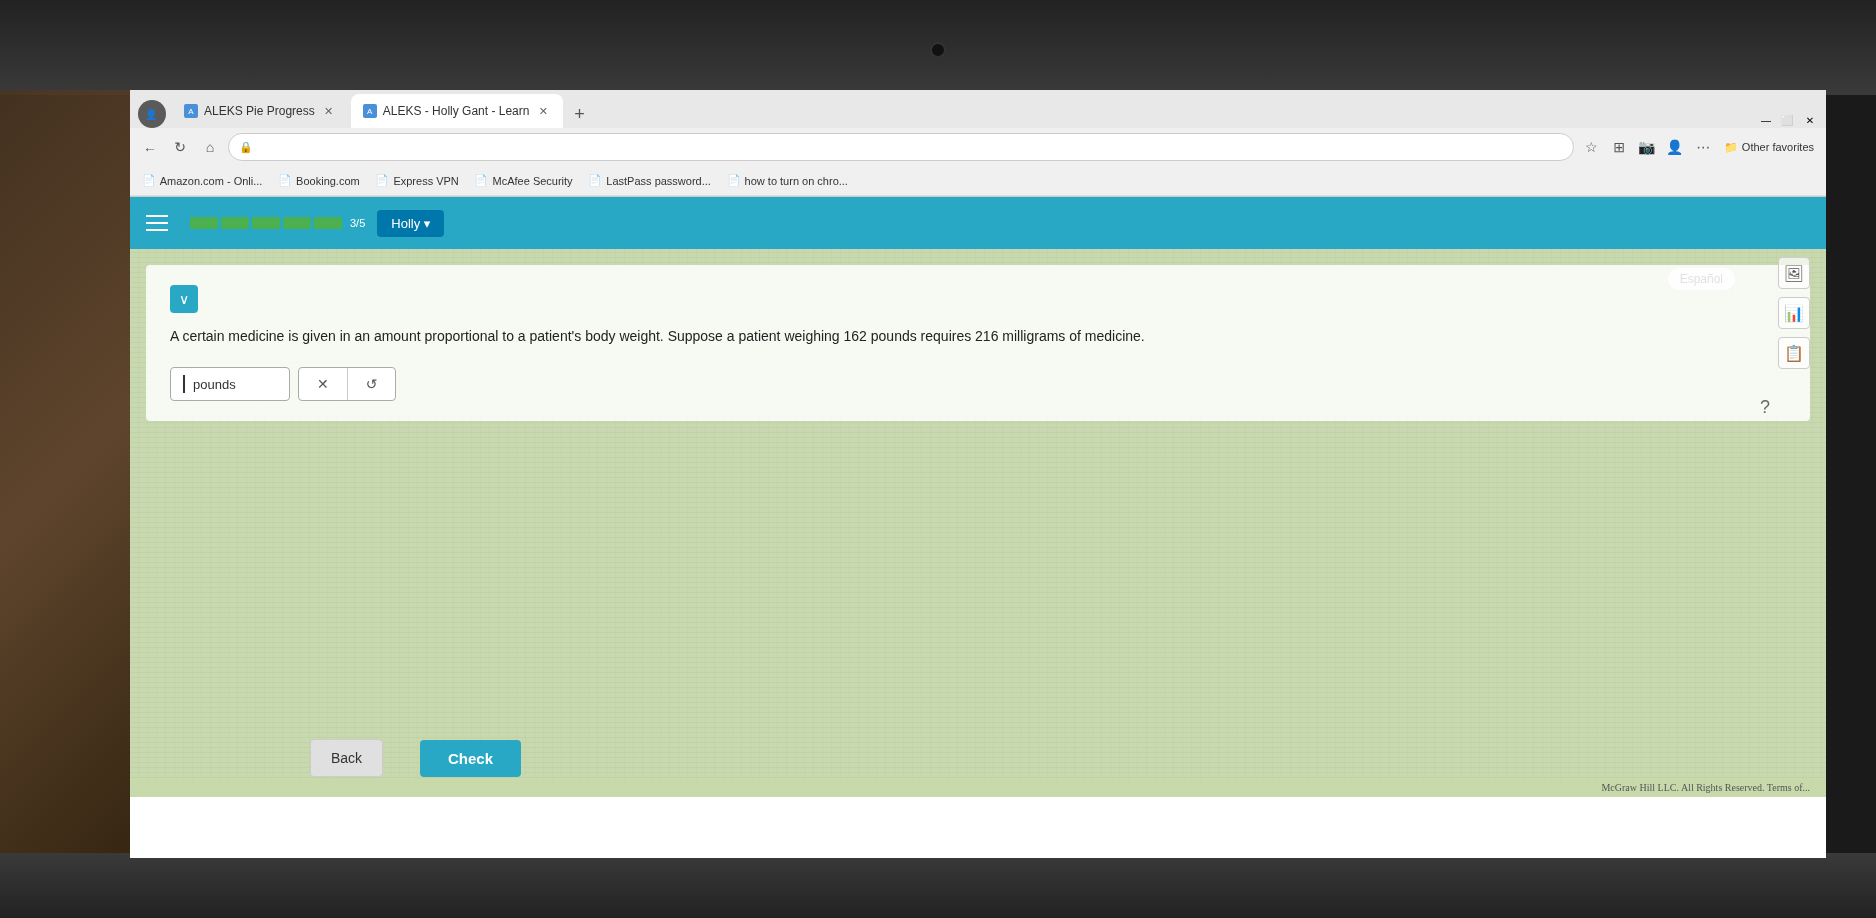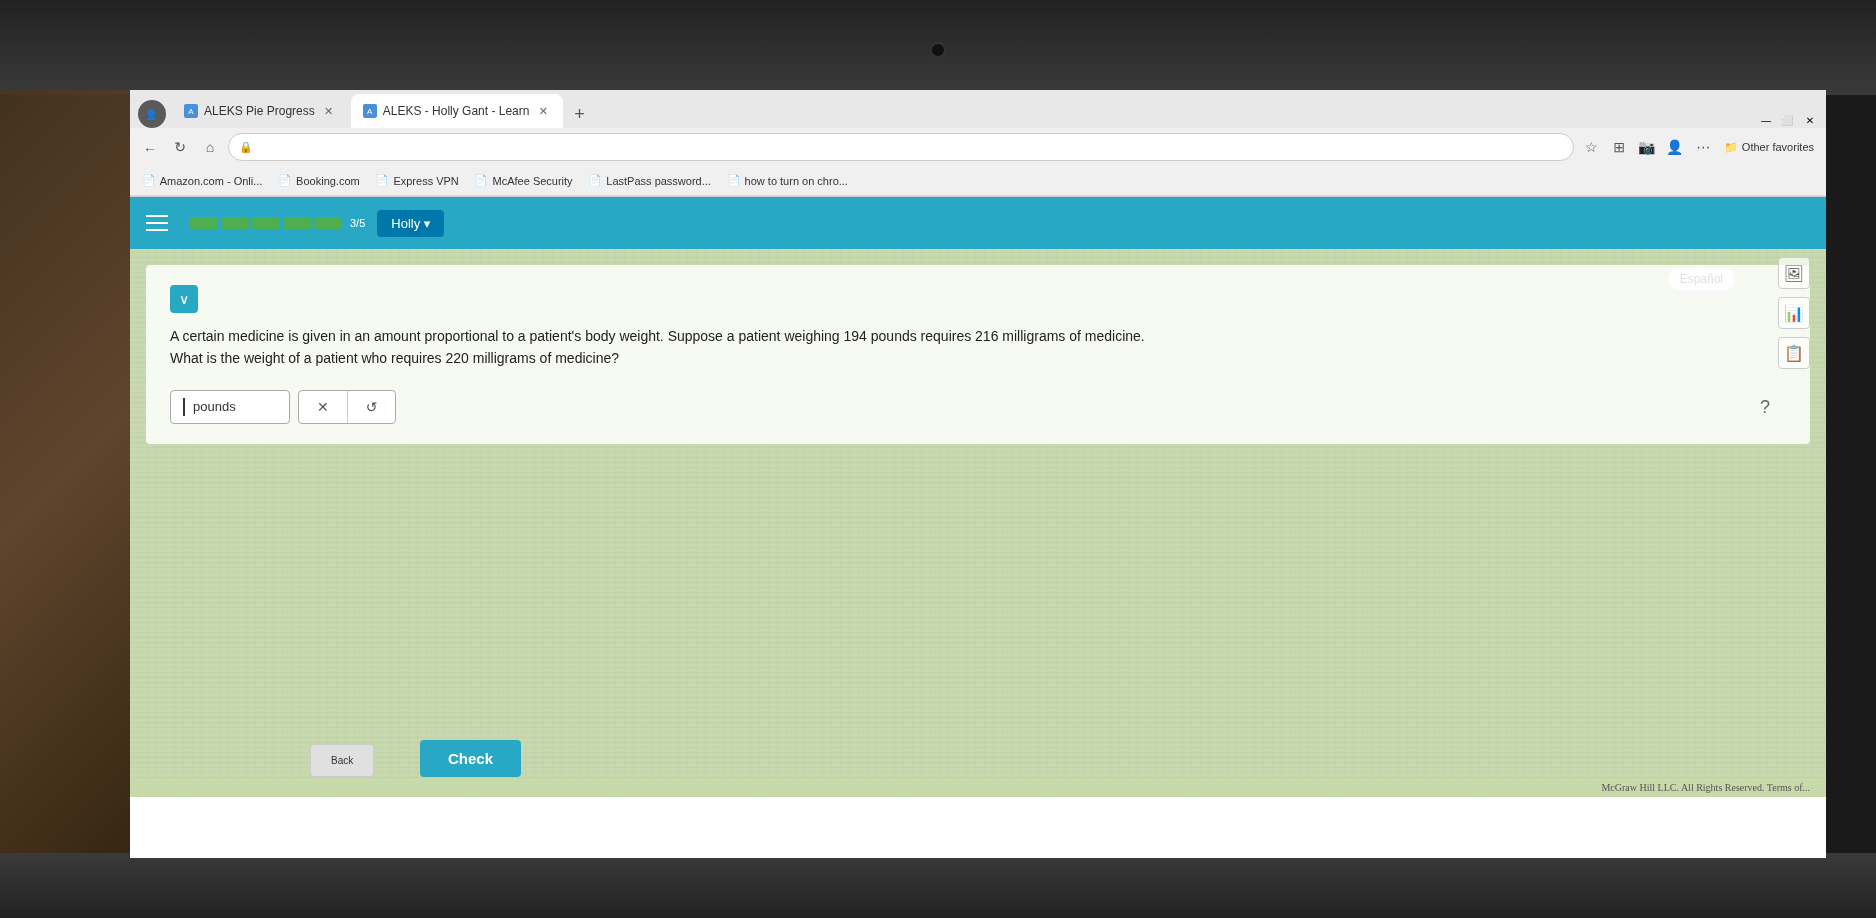--- a/index.html
+++ b/index.html
@@ -467,21 +467,21 @@
 
     .back-btn {
       position: absolute;
       bottom: 20px;
       left: 180px;
       background: #e0e0e0;
       color: #333;
       border: 1px solid #ccc;
       border-radius: 4px;
       padding: 10px 20px;
-      font-size: 10px;
+      font-size: 14px;
       cursor: pointer;
     }
 
     
     .question-mark {
       position: absolute;
       right: 56px;
       top: 200px;
       font-size: 18px;
       color: #666;
@@ -660,22 +660,21 @@
     <button class="espanol-btn">
       <span>Español</span>
     </button>
 
     <div class="problem-area">
       <div class="collapse-btn">
         <span>∨</span>
       </div>
 
       <div class="problem-text">
-        <div>A certain medicine is given in an amount proportional to a patient's body weight. Suppose a patient weighing 194 pounds requires 216 milligrams of medicine.</div>
-        <div>What is the weight of a patient who requires 220 milligrams of medicine?</div>
+        <div>A certain medicine is given in an amount proportional to a patient's body weight. Suppose a patient weighing 162 pounds requires 216 milligrams of medicine.</div>
       </div>
 
       <div class="answer-row">
         <div class="answer-input-box">
           <div class="input-cursor"></div>
           <span class="input-label">pounds</span>
         </div>
 
         <div class="action-btn-group">
           <button class="action-btn">

